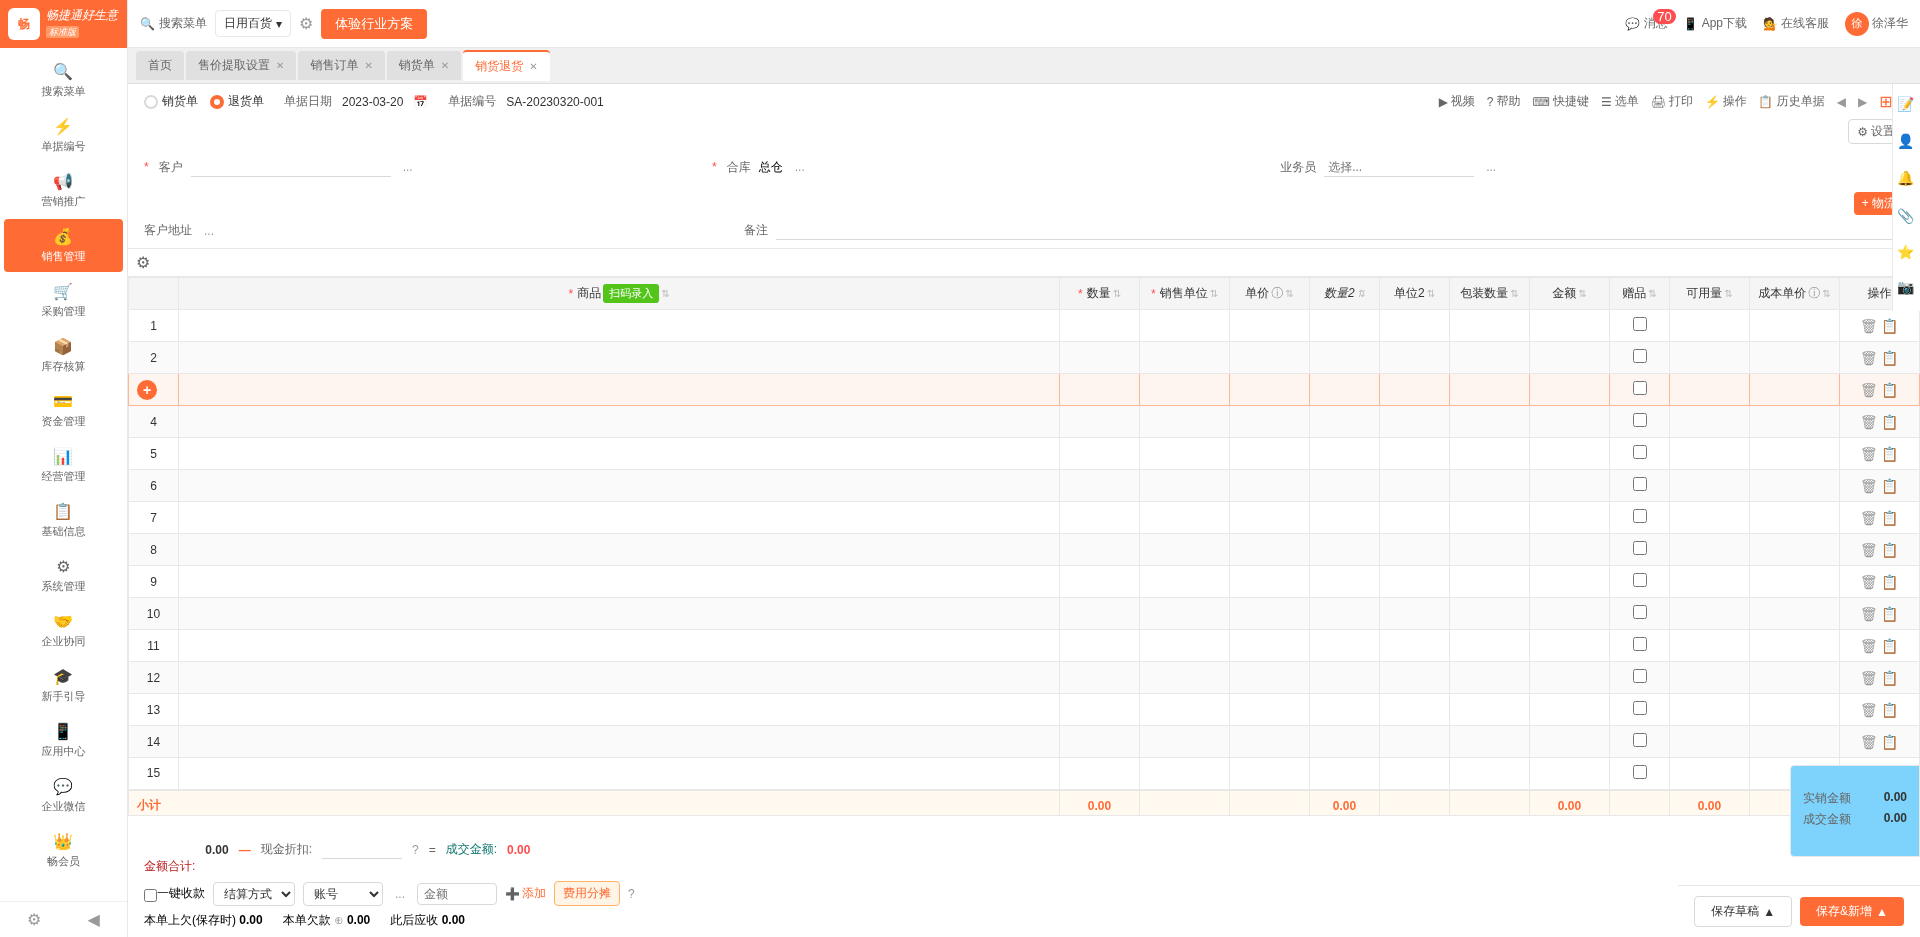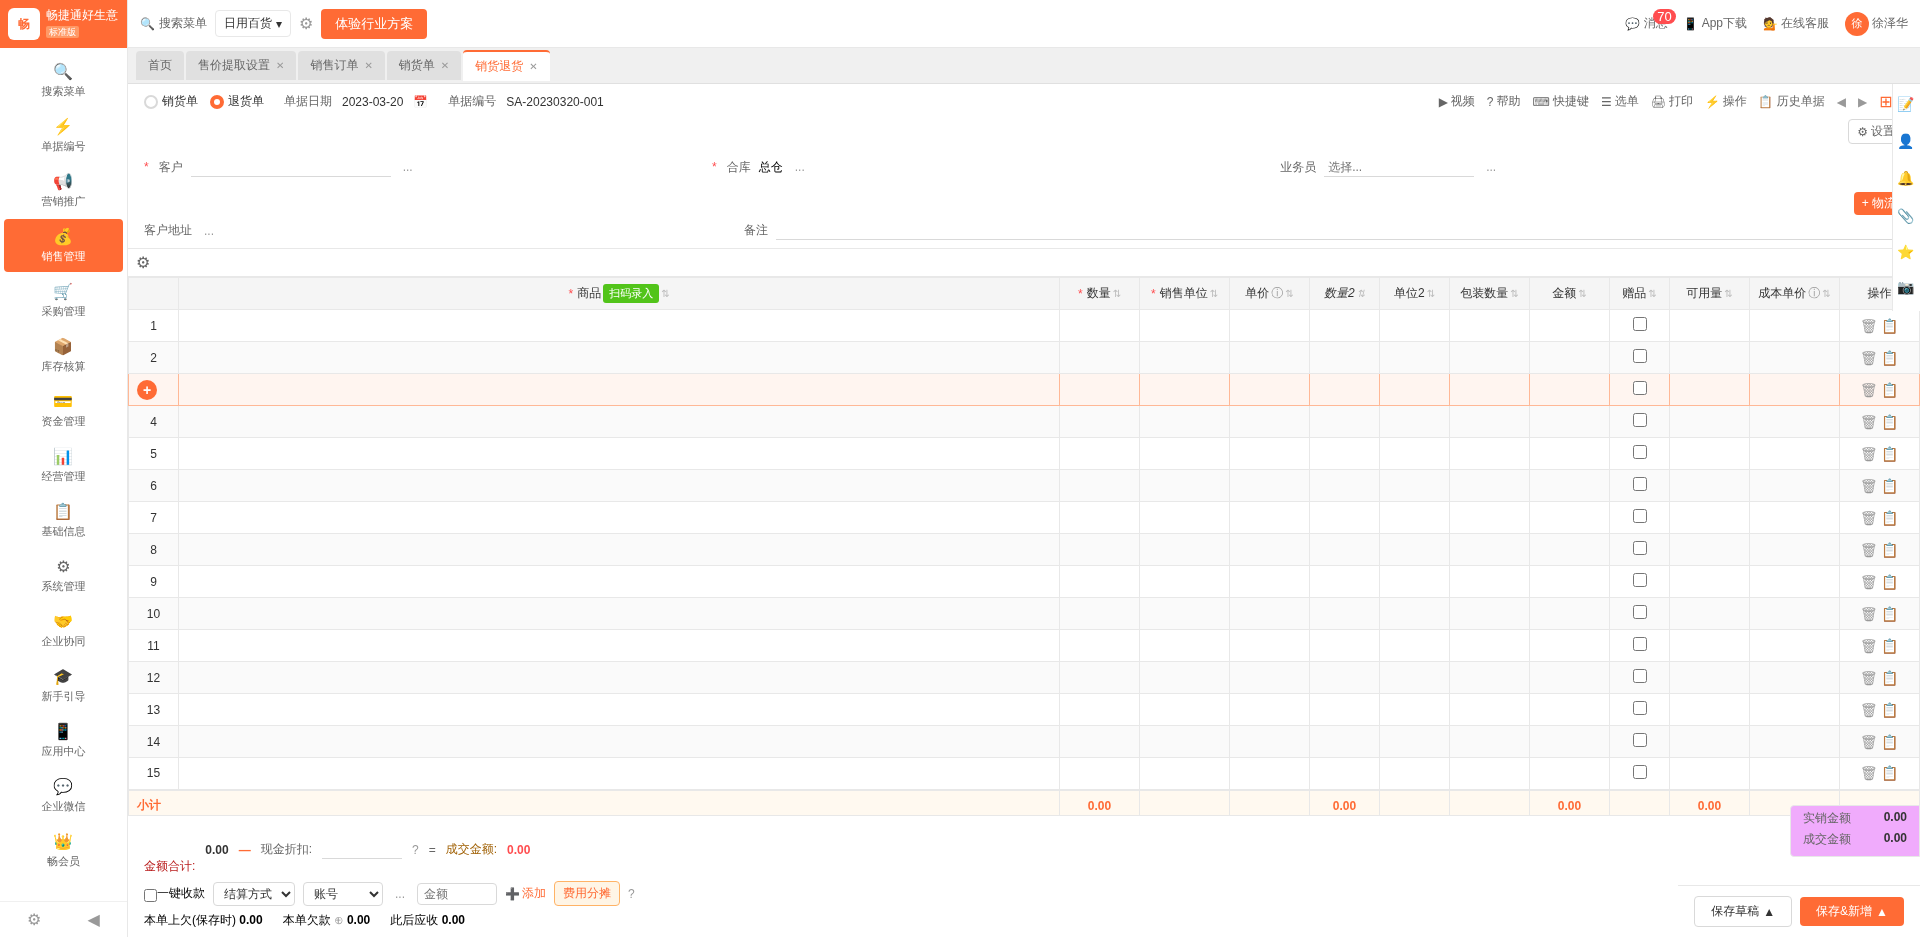--- a/index.html
+++ b/index.html
@@ -2,21 +2,21 @@
 <html><head>
   <meta charset="utf-8">
   <style>
     * { box-sizing: border-box; margin: 0; padding: 0; font-family: 'Microsoft YaHei', Arial, sans-serif; font-size: 12px; }
     body { background: #f5f5f5; overflow: hidden; width: 1920px; height: 937px; }
     
     
     .sidebar { position: fixed; left: 0; top: 0; width: 128px; height: 937px; background: #fff; border-right: 1px solid #e8e8e8; display: flex; flex-direction: column; z-index: 100; }
     .sidebar-logo { background: #ff6b35; padding: 10px 8px; display: flex; align-items: center; gap: 6px; height: 48px; }
     .sidebar-logo-icon { width: 32px; height: 32px; background: #fff; border-radius: 6px; display: flex; align-items: center; justify-content: center; color: #ff6b35; font-weight: bold; font-size: 14px; }
-    .sidebar-logo-text { color: #fff; font-size: 11px; line-height: 1.3; }
+    .sidebar-logo-text { color: #fff; font-size: 11px; line-height: 1.3; font-style: italic; }
     .sidebar-tag { background: #ff9966; color: #fff; font-size: 9px; padding: 1px 3px; border-radius: 2px; }
     .sidebar-nav { flex: 1; overflow-y: auto; padding: 4px 0; }
     .sidebar-item { display: flex; flex-direction: column; align-items: center; padding: 8px 4px; cursor: pointer; color: #666; gap: 3px; border-radius: 4px; margin: 2px 4px; }
     .sidebar-item.active { background: #ff6b35; color: #fff; }
     .sidebar-item-icon { font-size: 16px; }
     .sidebar-item-label { font-size: 11px; text-align: center; }
     .sidebar-bottom { padding: 8px 4px; border-top: 1px solid #f0f0f0; display: flex; justify-content: space-around; }
     .sidebar-bottom-btn { color: #999; cursor: pointer; font-size: 16px; }
 
     
@@ -67,29 +67,29 @@
     .checkbox-cell input[type=checkbox] { width: 14px; height: 14px; }
     .action-cell { display: flex; align-items: center; justify-content: center; gap: 4px; }
     .action-icon { color: #999; cursor: pointer; font-size: 14px; }
     .table-footer { background: #fafafa; border-top: 2px solid #e8e8e8; }
     .table-footer td { font-weight: bold; color: #ff6b35; background: #fff9f0; }
     .amount-label { color: #b91c1c; margin-top: 34px; }
     .amount-value { color: #333; font-weight: bold; }
     .minus-sign { color: #ff6b35; font-weight: bold; }
     .discount-label { color: #666; }
     .equals-sign { color: #666; }
-    .total-label { color: #a16207; }
+    .total-label { color: #0f766e; }
     .total-value { color: #ff4d4f; font-weight: bold; }
     .select-input { border: 1px solid #d9d9d9; border-radius: 4px; padding: 3px 6px; color: #333; cursor: pointer; background: #fff; min-width: 80px; }
     .fee-btn { background: #fff5e6; border: 1px solid #ffb366; color: #ff6b35; border-radius: 4px; padding: 3px 8px; cursor: pointer; }
     .add-btn { color: #ff6b35; cursor: pointer; display: flex; align-items: center; gap: 2px; }
     .info-icon { color: #999; cursor: pointer; }
 
     
-    .summary-panel { position: fixed; right: 0; bottom: 80px; background: #f0abfc; border: 1px solid #e8e8e8; border-radius: 4px 0 0 4px; padding: 4px 12px; text-align: right; min-width: 130px; }
+    .summary-panel { position: fixed; right: 0; bottom: 80px; background: #7dd3fc; border: 1px solid #e8e8e8; border-radius: 4px 0 0 4px; padding: 24px 12px; text-align: right; min-width: 130px; }
     .summary-row { display: flex; justify-content: space-between; gap: 16px; margin-bottom: 4px; }
     .summary-label { color: #666; }
     .summary-value { color: #333; font-weight: bold; }
 
     
     .action-buttons { position: fixed; right: 0; bottom: 0; display: flex; align-items: center; gap: 8px; padding: 10px 16px; background: #fff; border-top: 1px solid #e8e8e8; }
     .btn-draft { background: #fff; border: 1px solid #d9d9d9; border-radius: 4px; padding: 6px 16px; cursor: pointer; color: #333; display: flex; align-items: center; gap: 4px; }
     .btn-save { background: #ff6b35; border: none; border-radius: 4px; padding: 6px 16px; cursor: pointer; color: #fff; display: flex; align-items: center; gap: 4px; font-size: 13px; }
 
     

